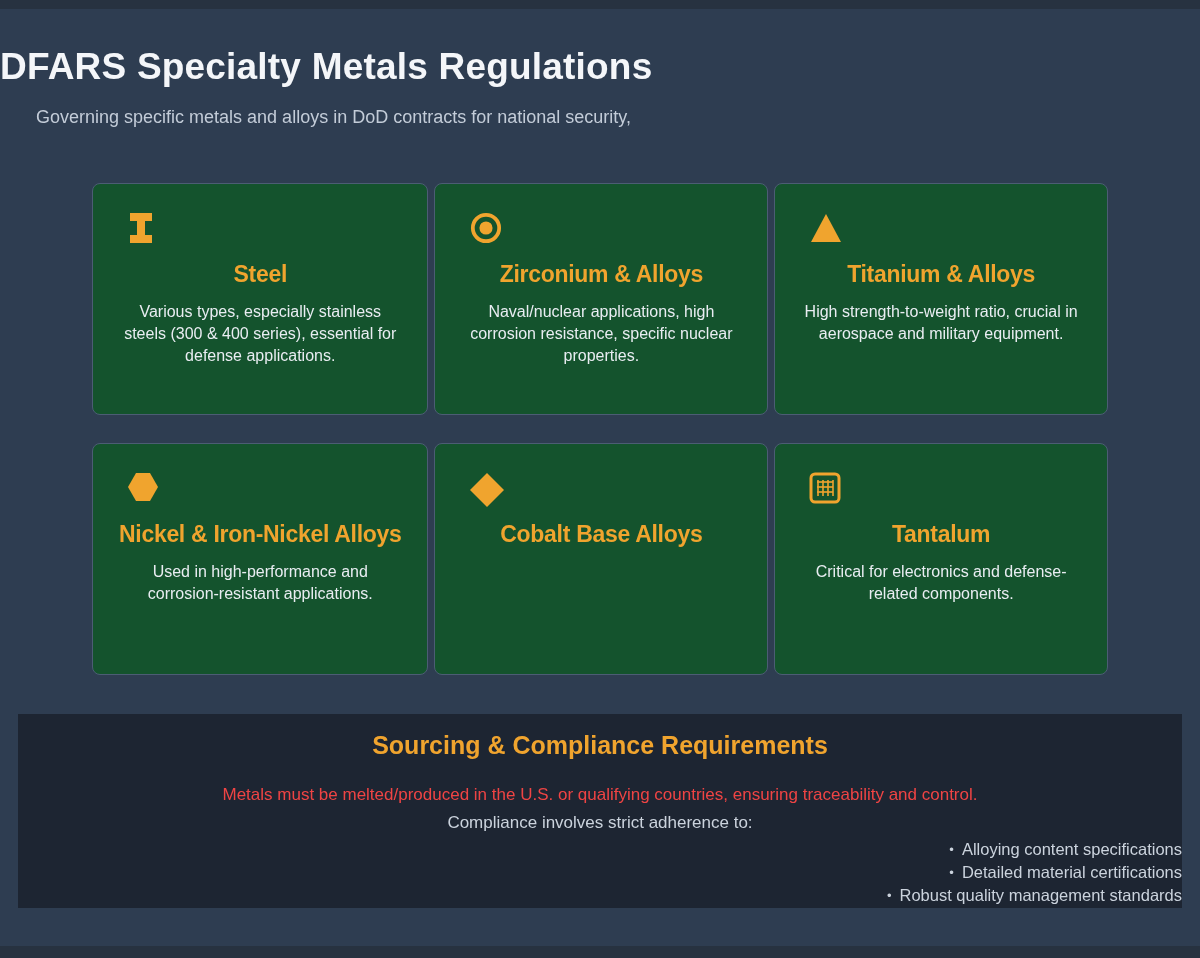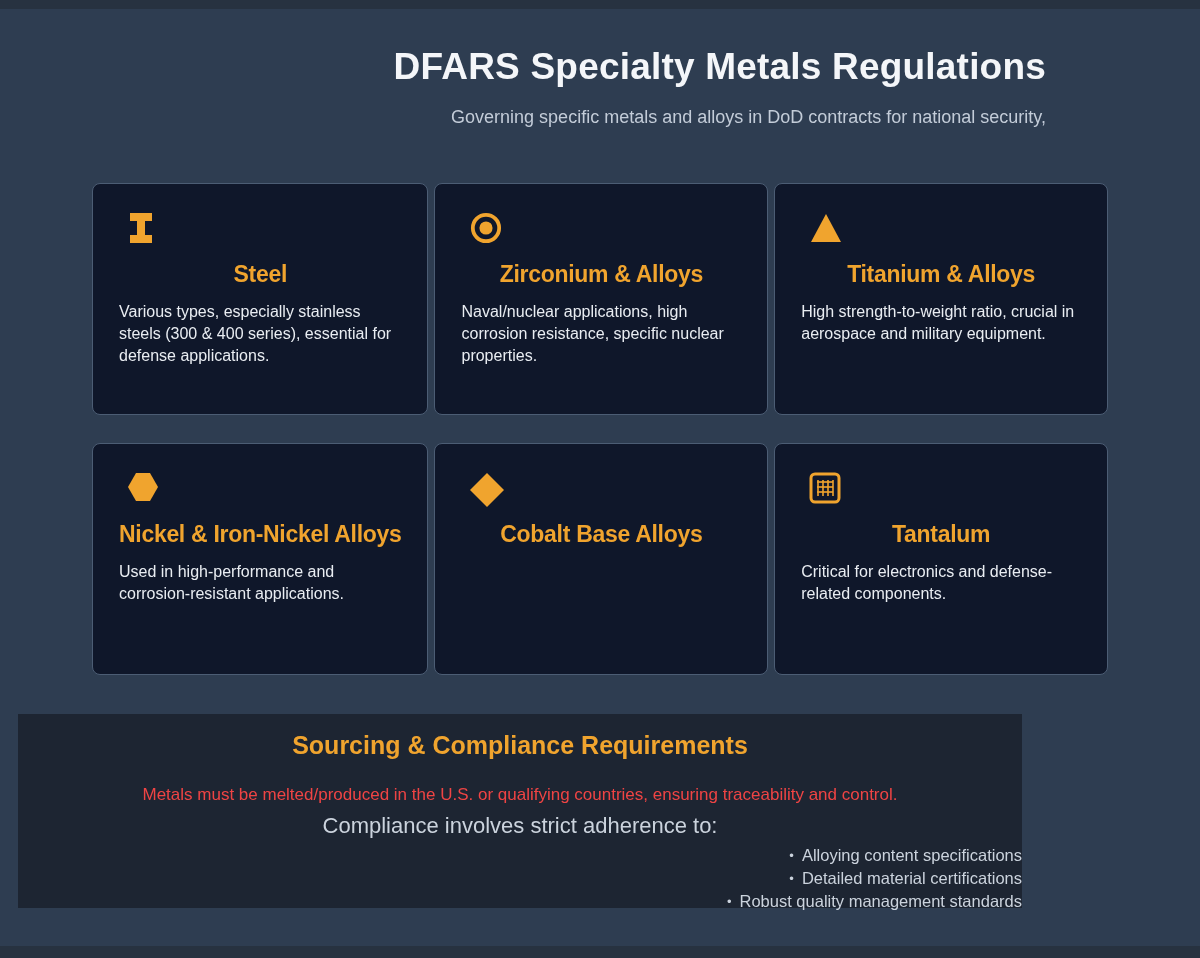--- a/index.html
+++ b/index.html
@@ -8,75 +8,76 @@
     background: #2e3d51;
     font-family: "Liberation Sans", sans-serif;
     position: relative;
     overflow: hidden;
   }
   .edge-strip { position: absolute; left: 0; width: 1200px; background: #273240; }
   .edge-top { top: 0; height: 9px; }
   .edge-bottom { bottom: 0; height: 12px; }
 
   
-  .header { position: absolute; top: 46px; left: 0; width: 1046px; text-align: right; }
+  .header { position: absolute; top: 46px; left: 0; width: 1046px; text-align: left; }
   .page-title {
     margin: 0;
     font-size: 37px; font-weight: 700; color: #f4f6f9;
     letter-spacing: 0.2px;
   }
   .page-subtitle {
     margin-top: 15px;
-    font-size: 18px; line-height: 29px; color: #c3ccd8;
+    font-size: 18px; line-height: 29px; color: #c3ccd8; padding-left: 36px;
   }
   .page-subtitle span { display: block; }
 
   
   .cards {
     position: absolute; left: 92px; top: 183px; width: 1016px;
     display: grid;
     grid-template-columns: repeat(3, 1fr);
     column-gap: 6px; row-gap: 28px;
   }
   .card {
     height: 232px; box-sizing: border-box;
-    background: #0f172a;
+    background: #14532d;
     border: 1px solid #4c5d74;
     border-radius: 8px;
     padding: 28px 26px 0 26px;
   }
   .card-icon { height: 32px; margin-left: 8px; color: #f0a42e; }
   .card-icon svg { display: block; }
   .card-title {
     text-align: center;
     color: #f0a42e;
     font-size: 23px; font-weight: 700; letter-spacing: -0.3px;
     margin: 17px 0 13px 0;
     white-space: nowrap;
   }
   .card-body {
     font-size: 16px; line-height: 22px; color: #e9edf2;
     max-width: 290px;
+    text-align: center;
   }
 
   
   .panel {
     position: absolute; left: 18px; top: 714px;
-    width: 1004px; height: 194px;
+    width: 1164px; height: 194px;
     background: #1d2532;
     box-sizing: border-box;
     text-align: center;
   }
   .panel-title {
     margin: 0; padding-top: 17px;
     color: #f0a42e;
     font-size: 25px; font-weight: 700;
   }
   .panel-line1 { margin-top: 25px; font-size: 17px; color: #ef4444; }
-  .panel-line2 { margin-top: 8px;  font-size: 22px; color: #cbd3dd; }
+  .panel-line2 { margin-top: 8px;  font-size: 17px; color: #cbd3dd; }
   .panel-bullets { margin-top: 5px; }
   .bullet-row { font-size: 16.5px; line-height: 22px; color: #cbd3dd; text-align: right; }
   .bullet-glyph { display: inline-block; margin-right: 8px; font-size: 13px; vertical-align: 1px; }
 </style>
 </head>
 <body>
 
 <div class="edge-strip edge-top"></div>
 <div class="edge-strip edge-bottom"></div>
 

